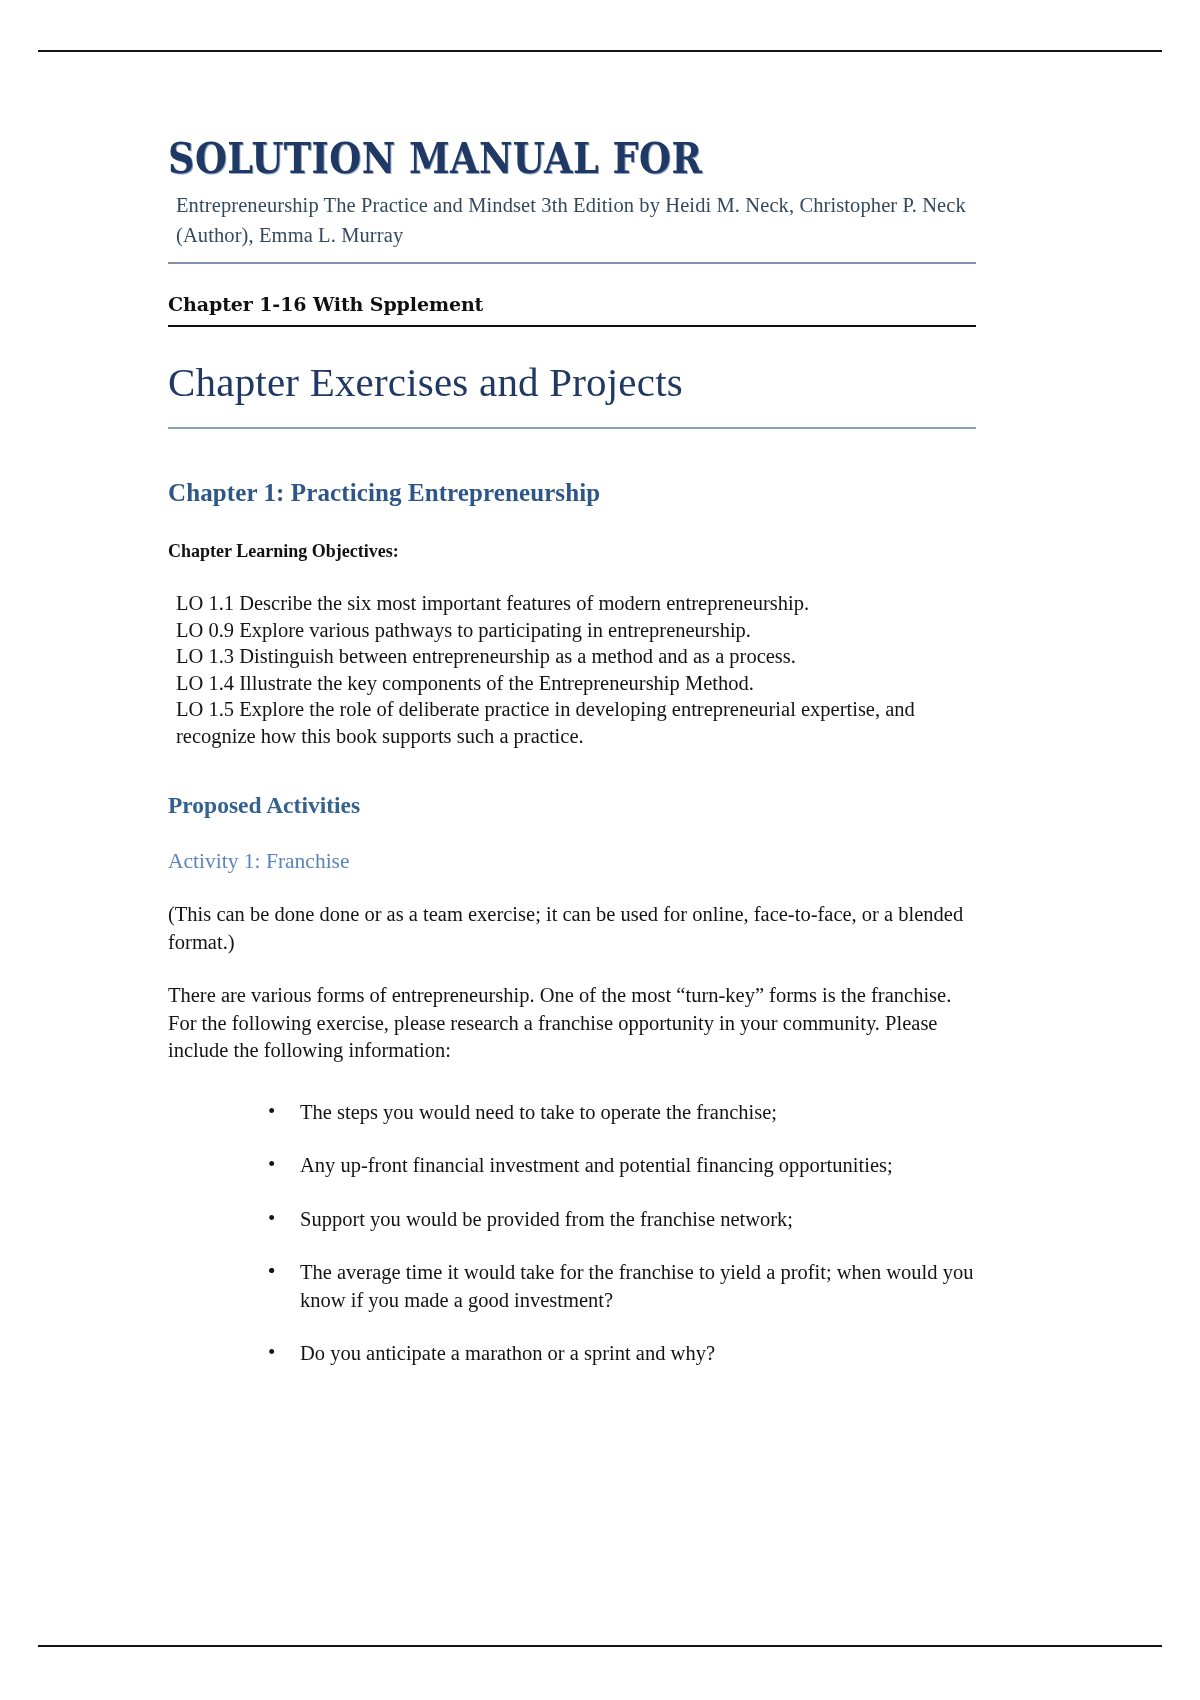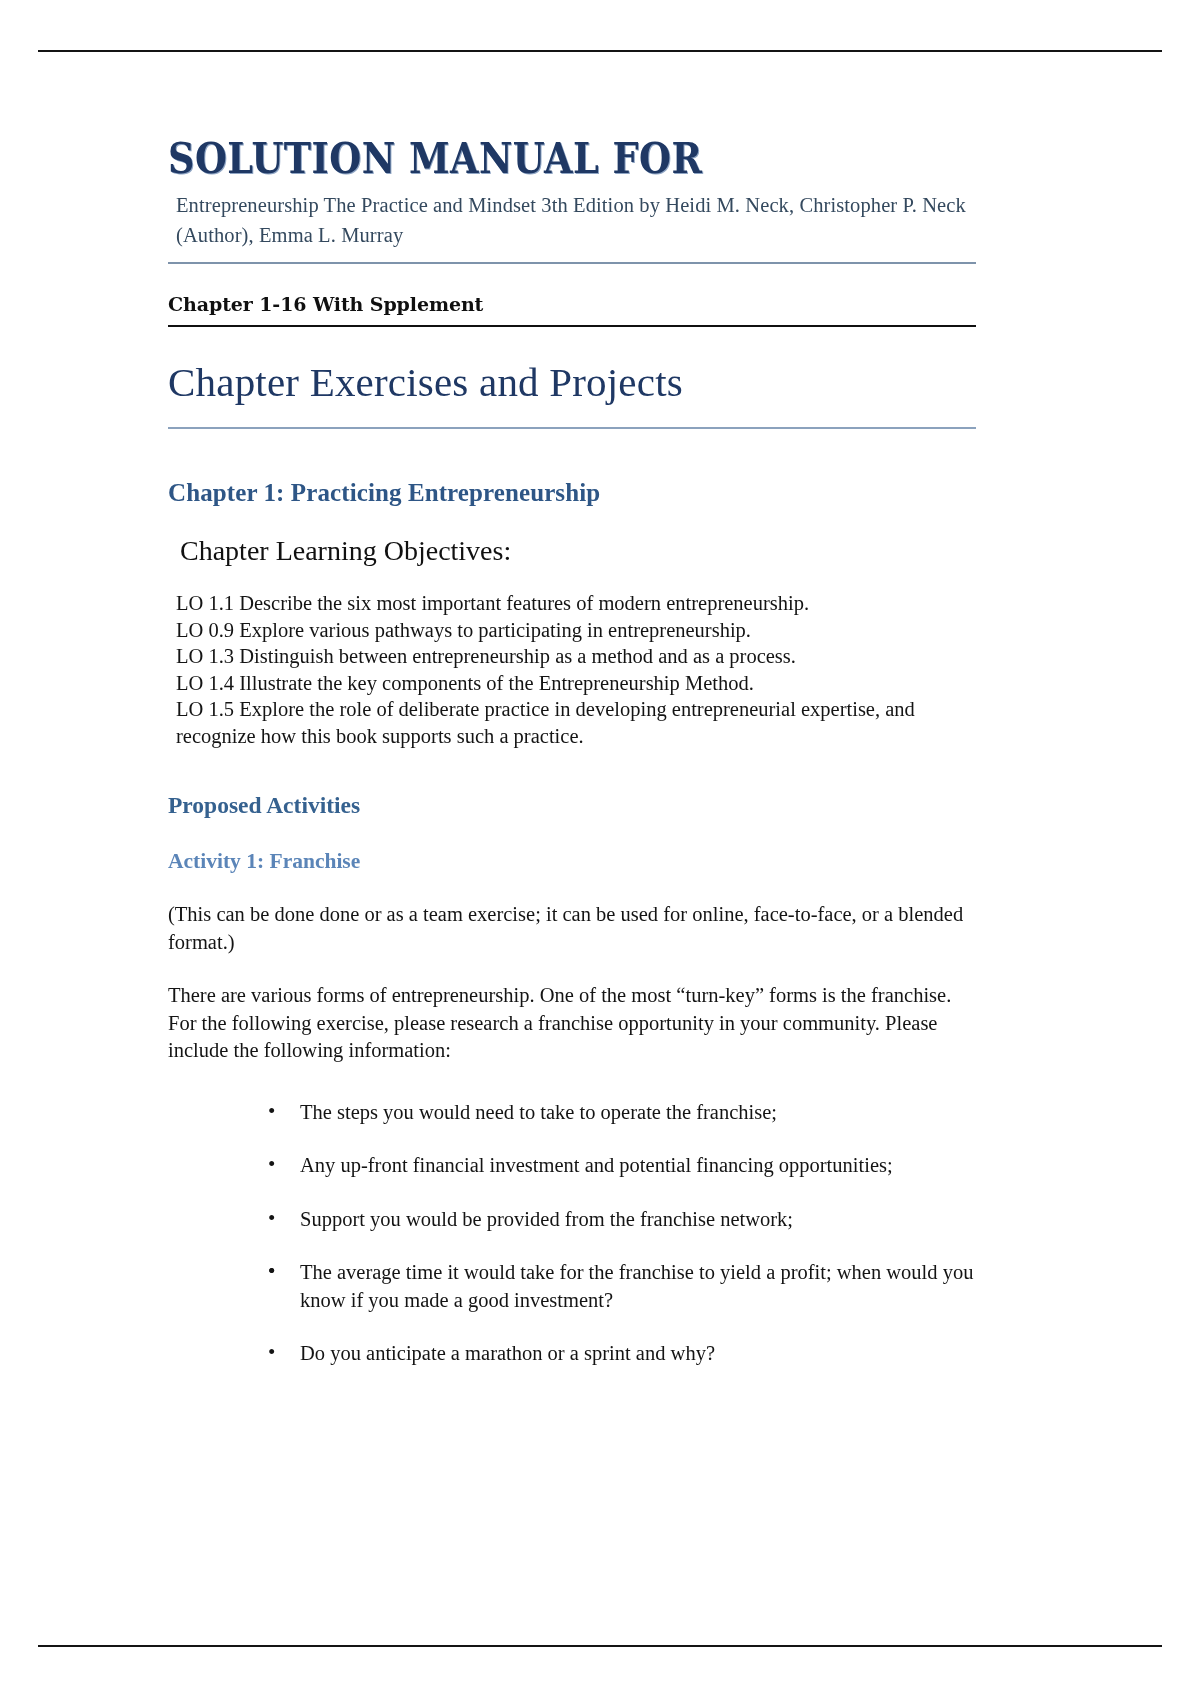--- a/index.html
+++ b/index.html
@@ -110,38 +110,38 @@
   
   h2.chapter-heading {
     margin: 48px 0 0 0;
     font-size: 25px;
     line-height: 32px;
     font-weight: 700;
     color: #2e5686;
     letter-spacing: 0.1px;
   }
   h3.sub-bold {
-    margin: 29px 0 0 12px;
-    font-size: 28px;
+    margin: 29px 0 0 0;
+    font-size: 18px;
     line-height: 26px;
-    font-weight: 400;
+    font-weight: 700;
     color: #111111;
   }
   h2.section-heading {
     margin: 41px 0 0 0;
     font-size: 23.5px;
     line-height: 30px;
     font-weight: 700;
     color: #35618f;
   }
   h3.activity-heading {
     margin: 27px 0 0 0;
     font-size: 21.5px;
     line-height: 28px;
-    font-weight: 700;
+    font-weight: 400;
     color: #5b85b8;
   }
 
   
   .objectives {
     margin: 26px 0 0 8px;
     font-size: 20.5px;
     line-height: 26.5px;
     color: #141414;
   }

